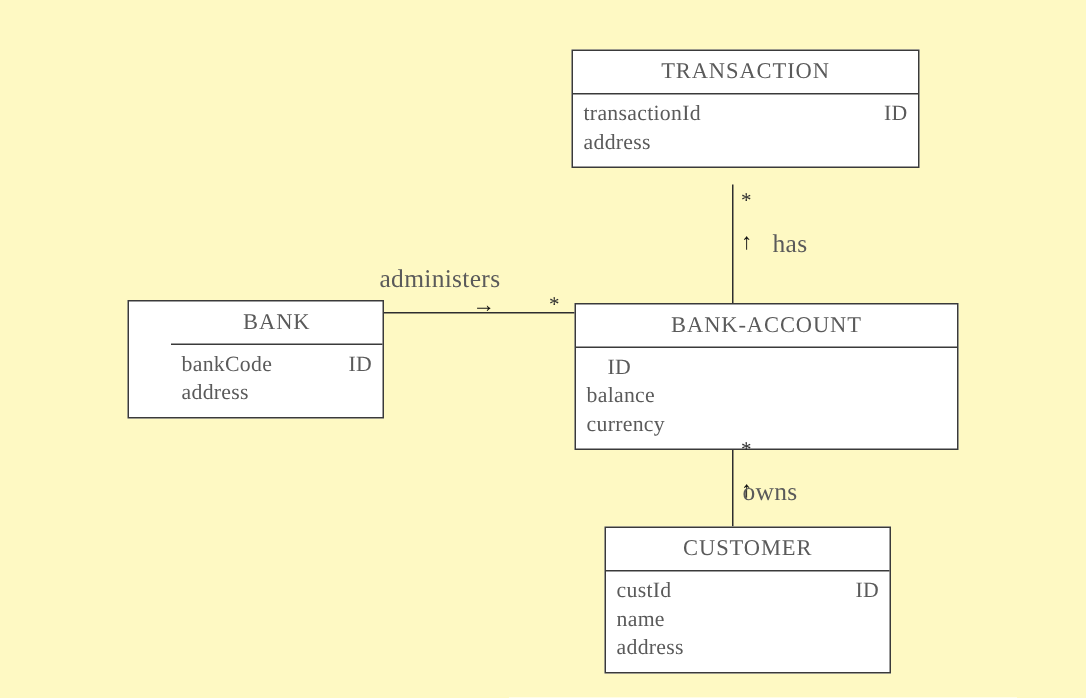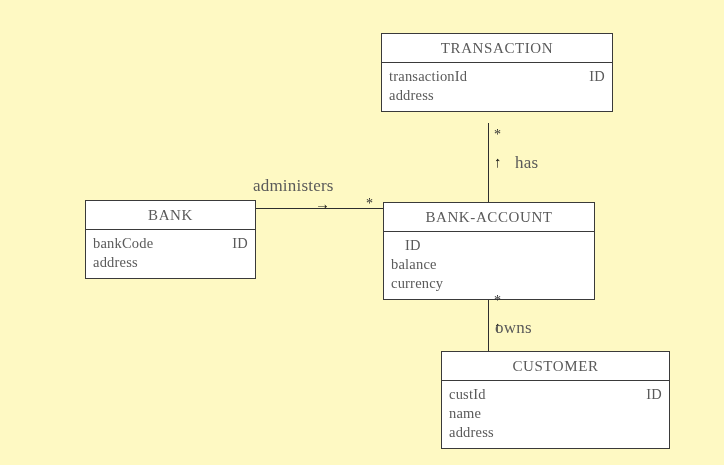--- a/index.html
+++ b/index.html
@@ -114,52 +114,52 @@
         <span class="attr-name">transactionId</span>
         <span class="attr-key">ID</span>
       </div>
       <div class="attr-row">
         <span class="attr-name">address</span>
         <span class="attr-key"></span>
       </div>
     </div>
   </div>
 
-  <div class="entity" style="left:85px; top:200px; width:171px;">
+  <div class="entity" style="left:85px; top:200px; width:171px;padding-left:28px;">
     <div class="entity-title">BANK</div>
     <div class="entity-attrs">
       <div class="attr-row">
         <span class="attr-name">bankCode</span>
         <span class="attr-key">ID</span>
       </div>
       <div class="attr-row">
         <span class="attr-name">address</span>
         <span class="attr-key"></span>
       </div>
     </div>
   </div>
 
-  <div class="entity" style="left:383px; top:202px; width:212px;">
+  <div class="entity" style="left:383px; top:202px; width:256px;">
     <div class="entity-title">BANK-ACCOUNT</div>
     <div class="entity-attrs">
       <div class="attr-row">
         <span class="attr-key">ID</span>
       </div>
       <div class="attr-row">
         <span class="attr-name">balance</span>
         <span class="attr-key"></span>
       </div>
       <div class="attr-row">
         <span class="attr-name">currency</span>
         <span class="attr-key"></span>
       </div>
     </div>
   </div>
 
-  <div class="entity" style="left:403px; top:351px; width:229px;margin-left:38px;">
+  <div class="entity" style="left:403px; top:351px; width:191px;">
     <div class="entity-title">CUSTOMER</div>
     <div class="entity-attrs">
       <div class="attr-row">
         <span class="attr-name">custId</span>
         <span class="attr-key">ID</span>
       </div>
       <div class="attr-row">
         <span class="attr-name">name</span>
         <span class="attr-key"></span>
       </div>

